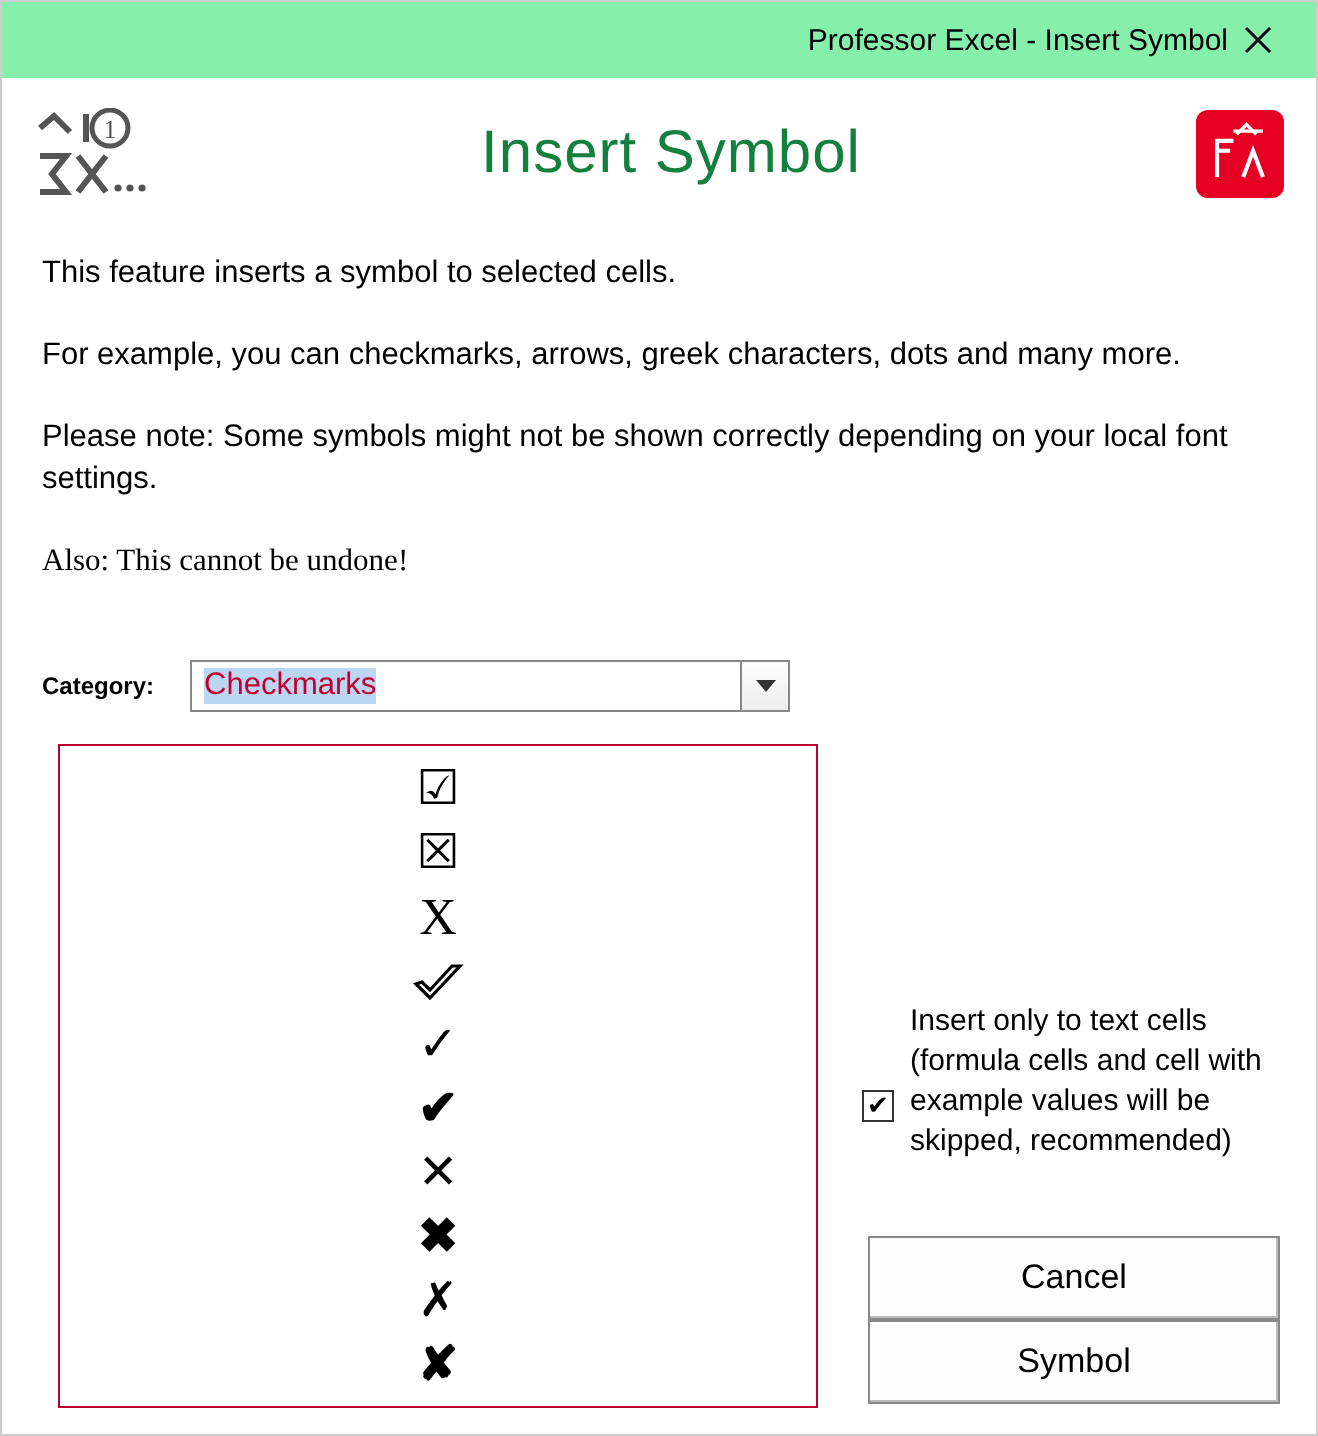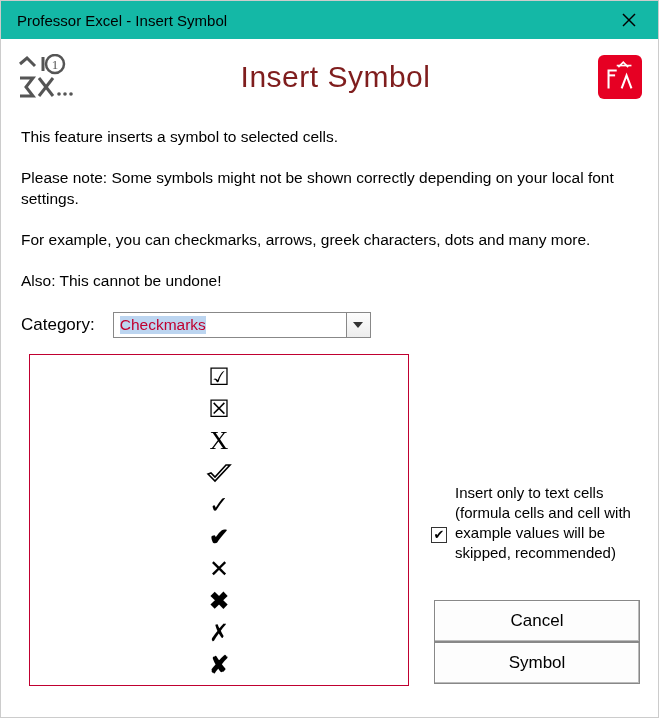--- a/index.html
+++ b/index.html
@@ -14,24 +14,24 @@
       width: 659px;
       height: 718px;
       background: #fff;
       border: 1px solid #ccc;
       position: relative;
       overflow: hidden;
     }
     .titlebar {
       display: flex;
       align-items: center;
-      justify-content: space-between;
+      justify-content: flex-end;
       height: 38px;
       padding: 0 14px 0 16px;
-      background: #14b8a6;
+      background: #86efac;
     }
     .titlebar-title {
       font-size: 15px;
       color: #000;
     }
     .close-x {
       width: 30px;
       height: 30px;
       display: flex;
       align-items: center;
@@ -49,55 +49,55 @@
     .app-icon {
       width: 56px;
       height: 46px;
       flex: 0 0 auto;
     }
     .heading {
       flex: 1;
       text-align: center;
       font-size: 30px;
       font-weight: 400;
-      color: #7f1d1d;
+      color: #15803d;
       letter-spacing: 0.5px;
     }
     .brand-icon {
       width: 44px;
       height: 44px;
       background: #e60023;
       border-radius: 6px;
       flex: 0 0 auto;
       display: flex;
       align-items: center;
       justify-content: center;
     }
     .desc-block {
       padding: 22px 0 6px 20px;
       font-size: 15.5px;
       line-height: 1.35;
     }
     .desc-block p {
       margin-bottom: 20px;
     }
-    .desc-block p:last-child { margin-bottom: 6px; }
+    .desc-block p:last-child { margin-bottom: 24px; font-family: Liberation Serif, serif; }
     .category-row {
       display: flex;
       align-items: center;
       padding: 8px 18px 2px 20px;
       gap: 18px;
     }
     .category-label {
-      font-weight: normal;
-      font-size: 17px;
+      font-weight: bold;
+      font-size: 12px;
     }
     .category-select {
       border: 1px solid #888;
-      width: 258px;
+      width: 300px;
       height: 26px;
       background: #fff;
       display: flex;
       align-items: stretch;
       cursor: pointer;
     }
     .category-select-val {
       flex: 1;
       padding: 1px 6px;
       font-size: 15.5px;
@@ -218,22 +218,22 @@
       <line x1="8" y1="20" x2="16" y2="20" stroke="#fff" stroke-width="2.5"></line>
       <path d="M24 36 L30 20 L36 36" stroke="#fff" stroke-width="2.5" fill="none"></path>
       <path d="M20 10 L26 4 L32 10" stroke="#fff" stroke-width="2" fill="none"></path>
       <line x1="18" y1="8" x2="36" y2="8" stroke="#fff" stroke-width="2"></line>
     </svg>
   </div>
 </div>
 
 <div class="desc-block">
   <p>This feature inserts a symbol to selected cells.</p>
+  <p>For example, you can checkmarks, arrows, greek characters, dots and many more.</p>
   <p>Please note: Some symbols might not be shown correctly depending on your local font settings.</p>
-  <p>For example, you can checkmarks, arrows, greek characters, dots and many more.</p>
   <p>Also: This cannot be undone!</p>
 </div>
 
 <div class="category-row">
   <div class="category-label">Category:</div>
   <div class="category-select">
     <div class="category-select-val">
         <span>Checkmarks</span>
       </div>
     <div class="category-arrow">

